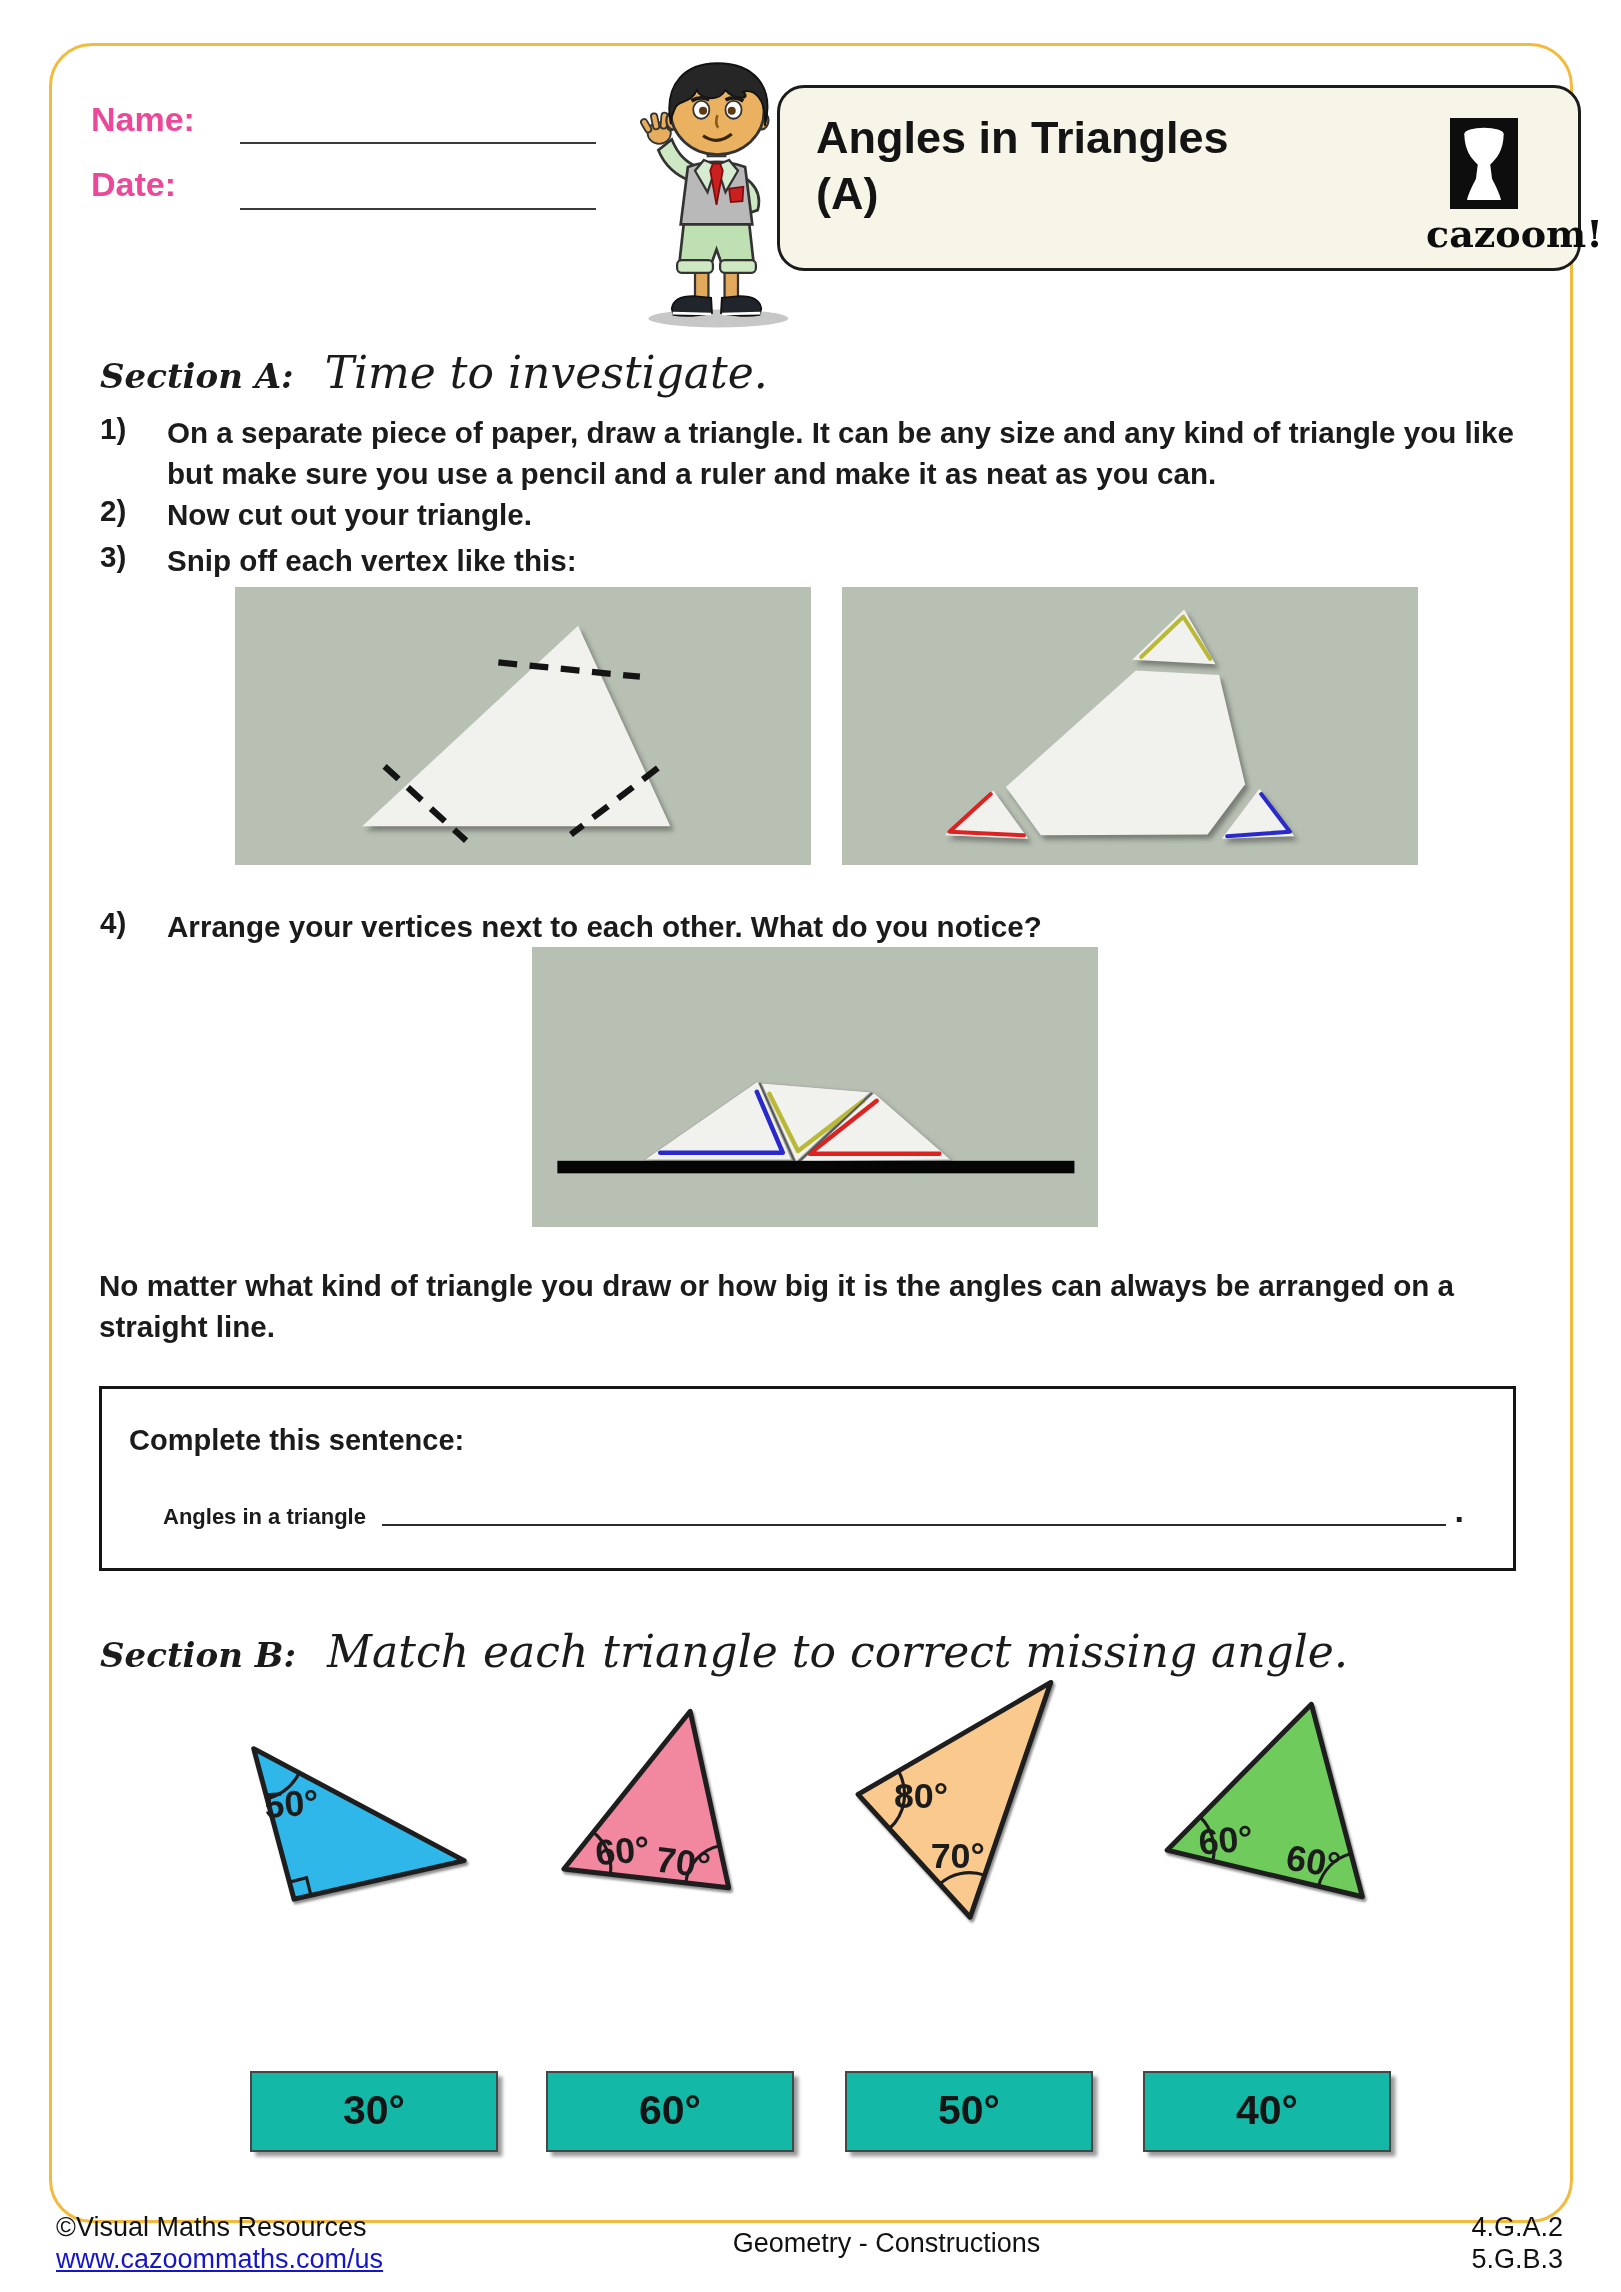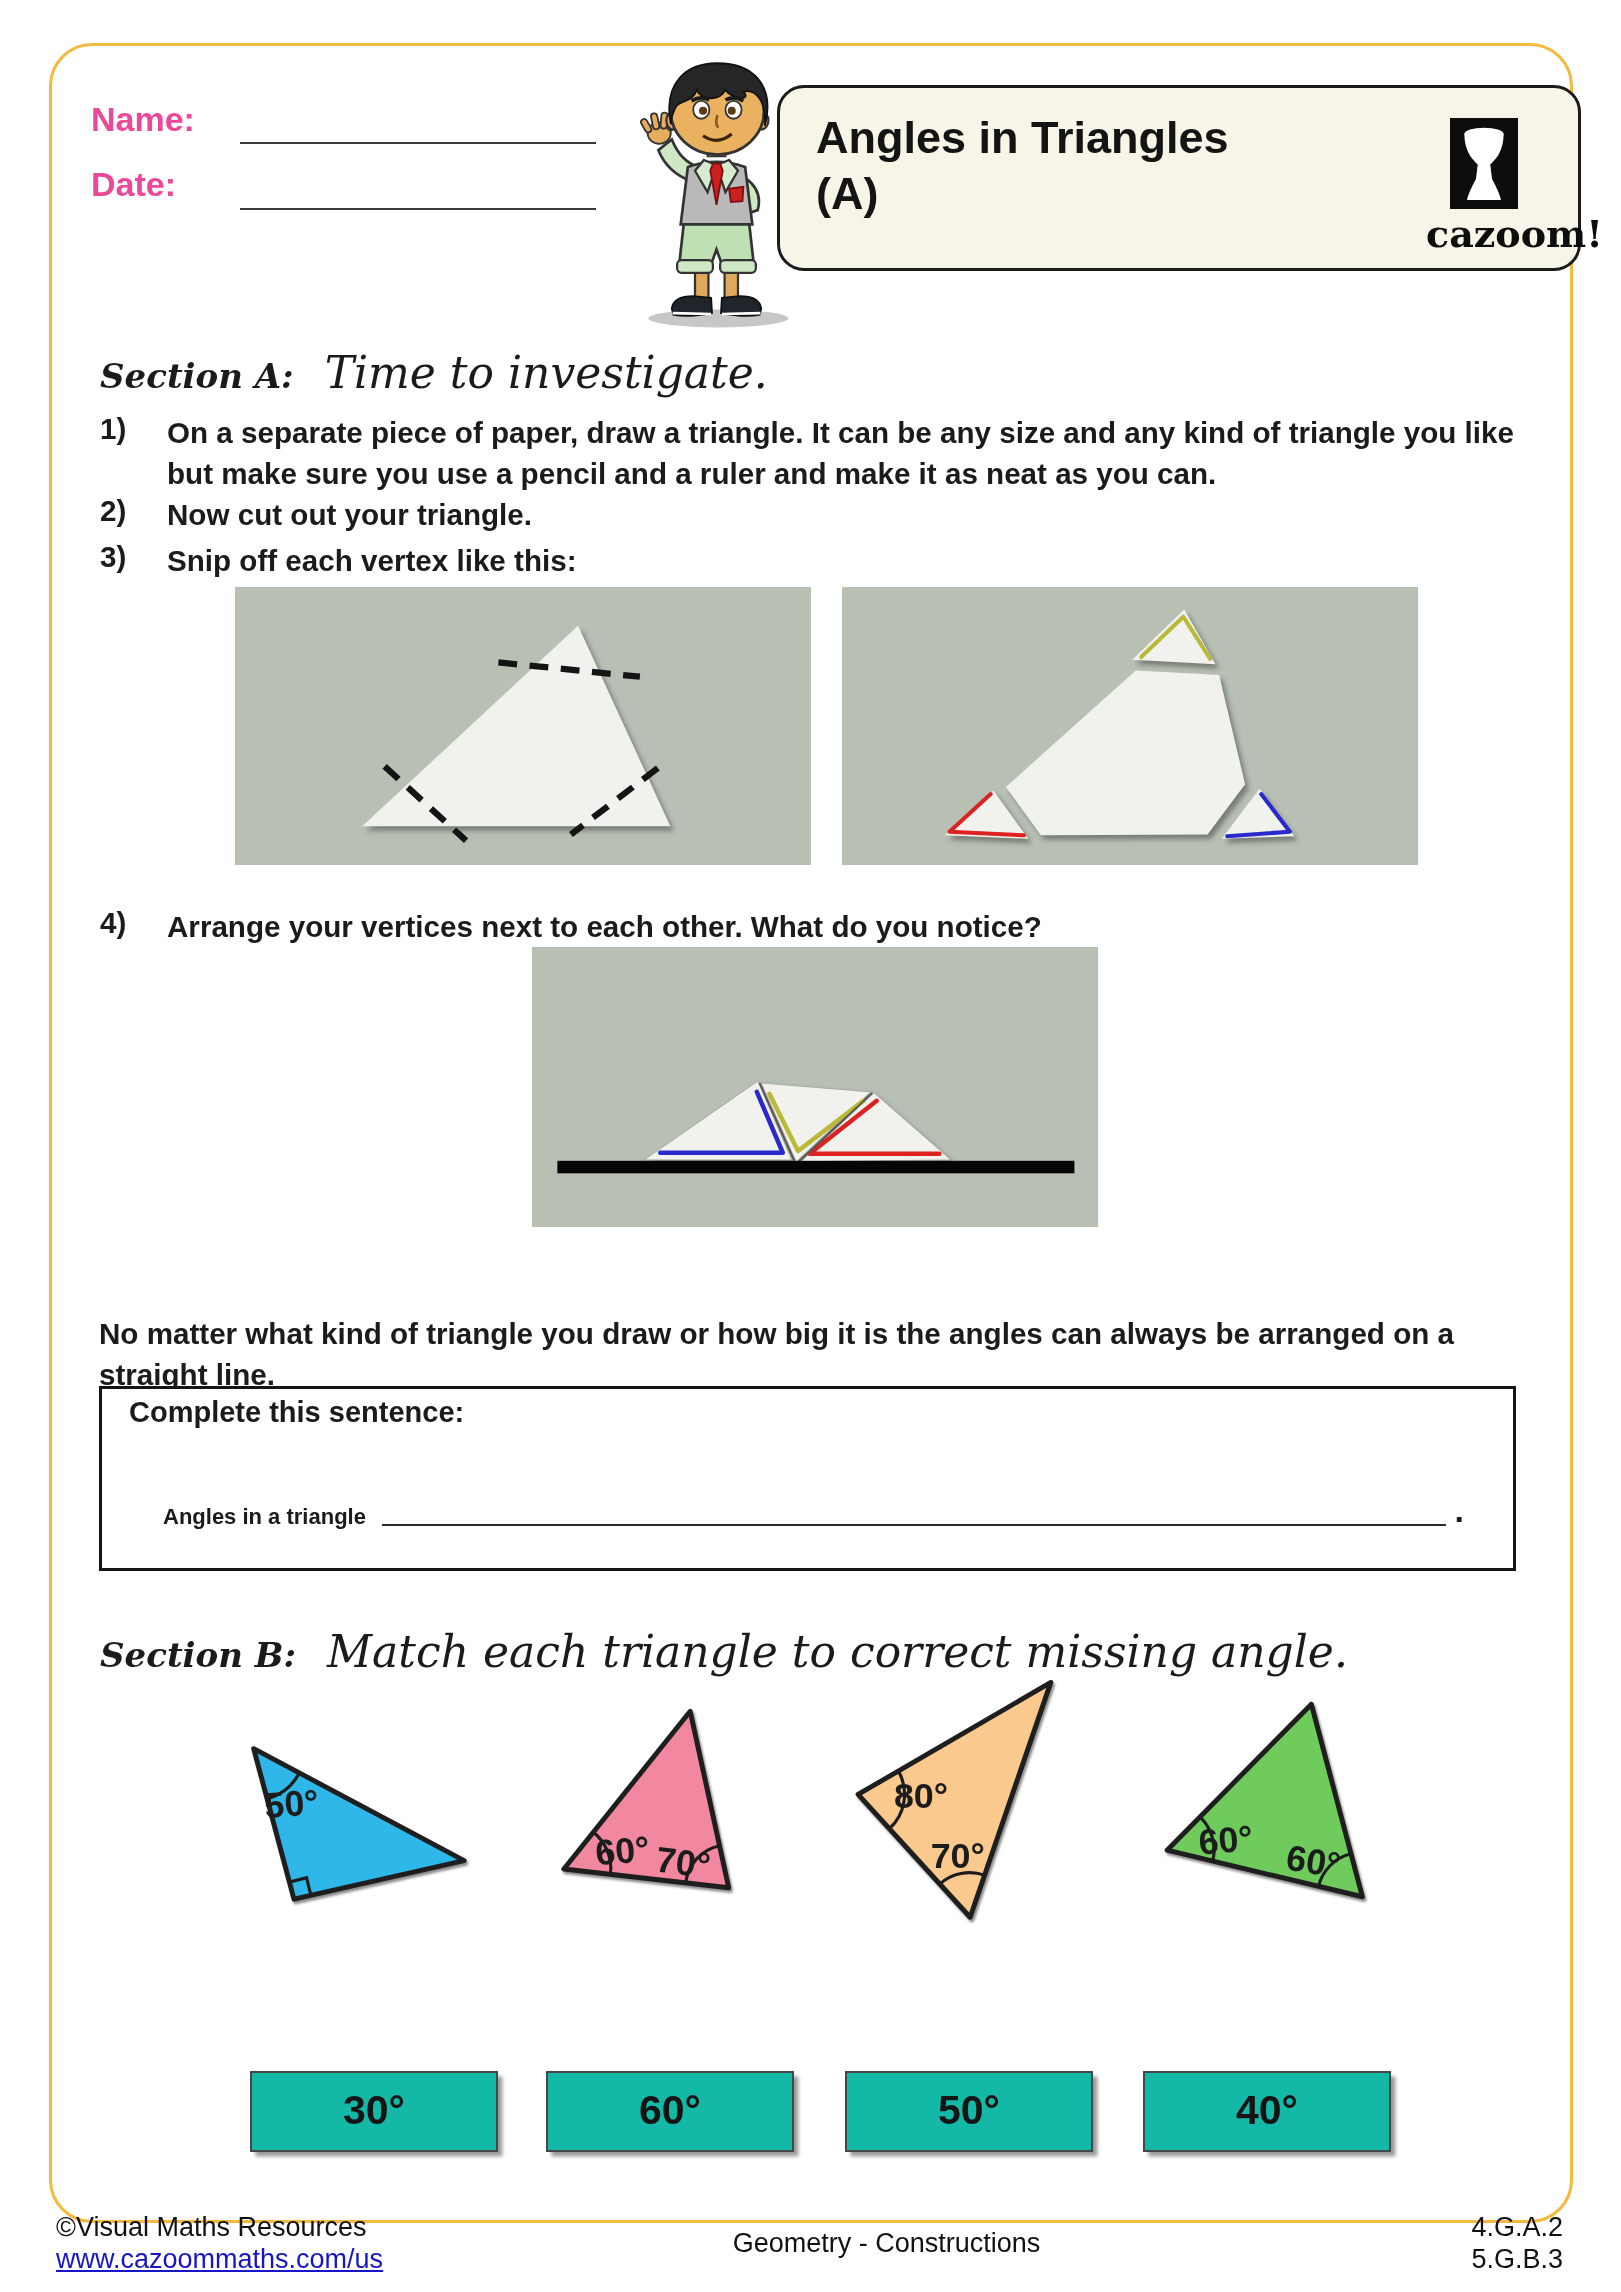--- a/index.html
+++ b/index.html
@@ -22,24 +22,24 @@
   .section-head { font-family:"DejaVu Serif", serif; font-size:34px; }
   .section-head .shead { font-weight:bold; font-style:italic; }
   .section-head .ssub { font-style:italic; font-weight:normal; margin-left:31px; font-size:44px; }
 
   .item-num { font-size:29.6px; font-weight:bold; }
   .item-text { font-size:29.6px; font-weight:bold; line-height:41px; }
 
   .panel { background:#b8c0b4; }
   .panel svg { display:block; }
 
-  .para { font-size:29.6px; font-weight:bold; line-height:41px;margin-top:48px; }
+  .para { font-size:29.6px; font-weight:bold; line-height:41px; }
 
   .sentence-box { left:99px; top:1386px; width:1417px; height:185px; border:3.6px solid #151515; background:#fff; }
-  .sentence-prompt { position:absolute; left:27px; top:7px; font-size:29px; font-weight:bold; }
+  .sentence-prompt { position:absolute; left:27px; top:35px; font-size:29px; font-weight:bold; }
   .sentence-row { position:absolute; left:61px; right:49px; bottom:38px; display:flex; align-items:flex-end; }
   .sentence-start { font-size:22px; font-weight:bold; white-space:nowrap; }
   .sentence-blank { flex:1; border-bottom:2.7px solid #2a2a2a; height:39px; margin:0 9px 3.6px 16px; }
   .sentence-end { font-size:34px; font-weight:bold; }
 
   .tri-label { font-family:"Liberation Sans", sans-serif; font-size:40px; font-weight:bold; fill:#1c1c1c; }
   svg { overflow:visible; }
 
   .answer-box { top:2071px; width:248px; height:81px; background:#14b8a6; border:2.7px solid #464646;
                 box-shadow:4.5px 4.5px 3.6px rgba(0,0,0,0.40); text-align:center; font-size:41px; font-weight:bold;

